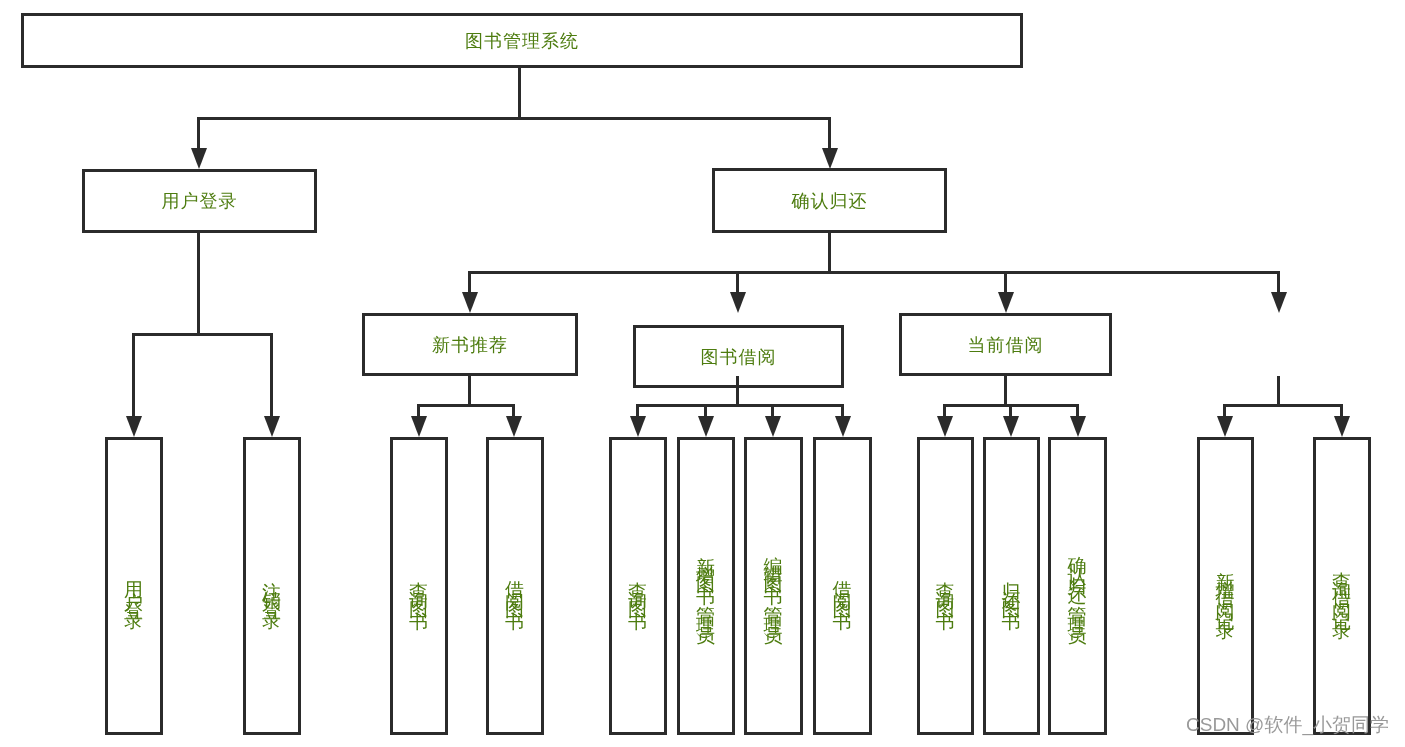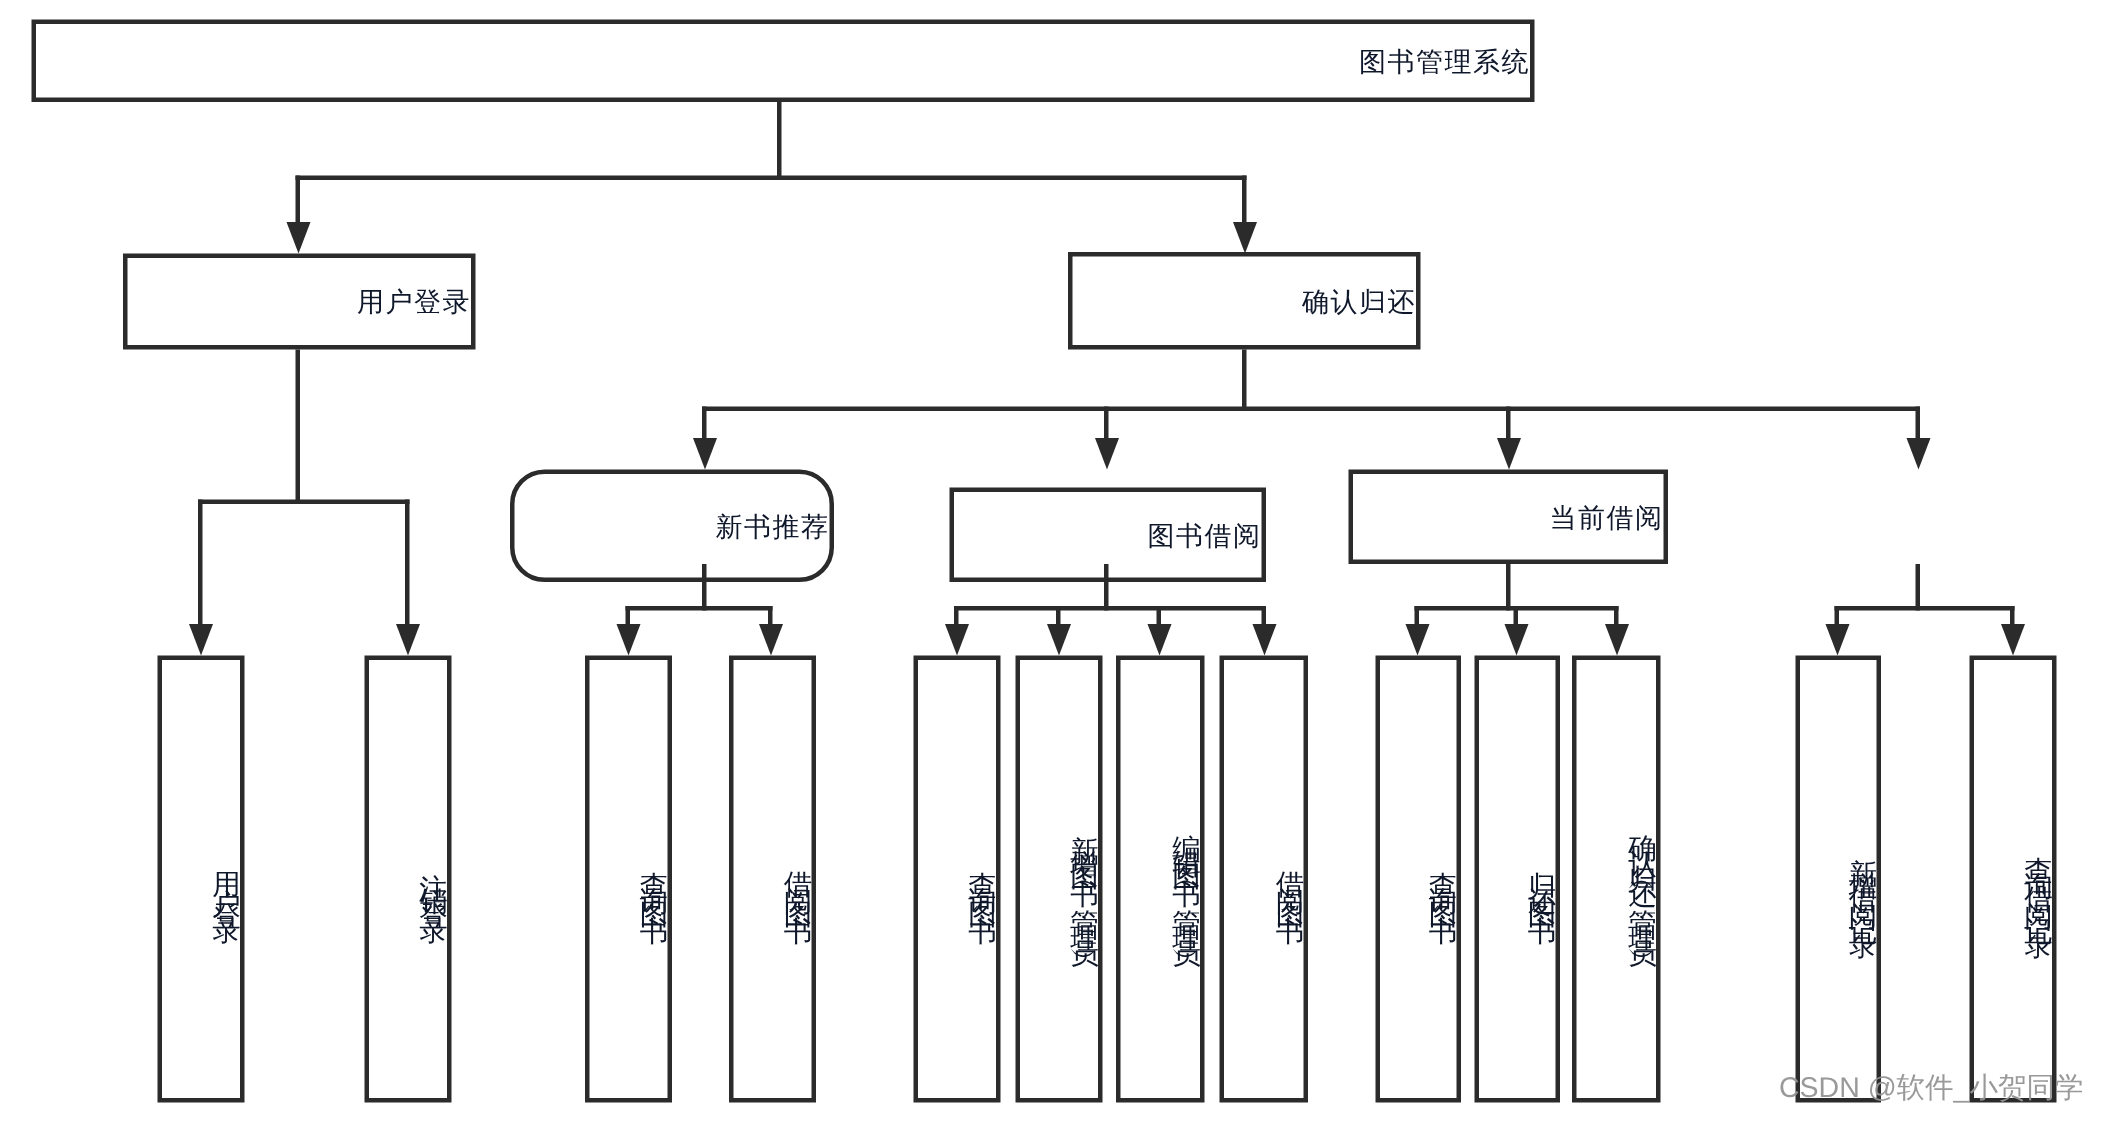--- a/index.html
+++ b/index.html
@@ -11,22 +11,22 @@
     font-family: "Liberation Sans", sans-serif;
     overflow: hidden;
   }
   .node {
     position: absolute;
     box-sizing: border-box;
     border: 3px solid #2b2b2b;
     background: #ffffff;
     display: flex;
     align-items: center;
-    justify-content: flex-end;
-    color: #0f172a;
+    justify-content: center;
+    color: #4d7c0f;
   }
   .node.h { font-size: 18px; letter-spacing: 1px; }
   .node.v span {
     writing-mode: vertical-rl;
     text-orientation: mixed;
     font-size: 19px;
     letter-spacing: 10px;
     line-height: 1;
   }
   .line { position: absolute; background: #2b2b2b; }
@@ -57,21 +57,21 @@
   </div>
 
   <div class="node h" style="left:82px; top:169px; width:235px; height:64px;">
     <span>用户登录</span>
   </div>
 
   <div class="node h" style="left:712px; top:168px; width:235px; height:65px;">
     <span>确认归还</span>
   </div>
 
-  <div class="node h" style="left:340px; top:313px; width:216px; height:75px;border-radius:23px;">
+  <div class="node h" style="left:362px; top:313px; width:216px; height:63px;">
     <span>新书推荐</span>
   </div>
 
   <div class="node h" style="left:633px; top:325px; width:211px; height:63px;">
     <span>图书借阅</span>
   </div>
 
   <div class="node h" style="left:899px; top:313px; width:213px; height:63px;">
     <span>当前借阅</span>
   </div>

